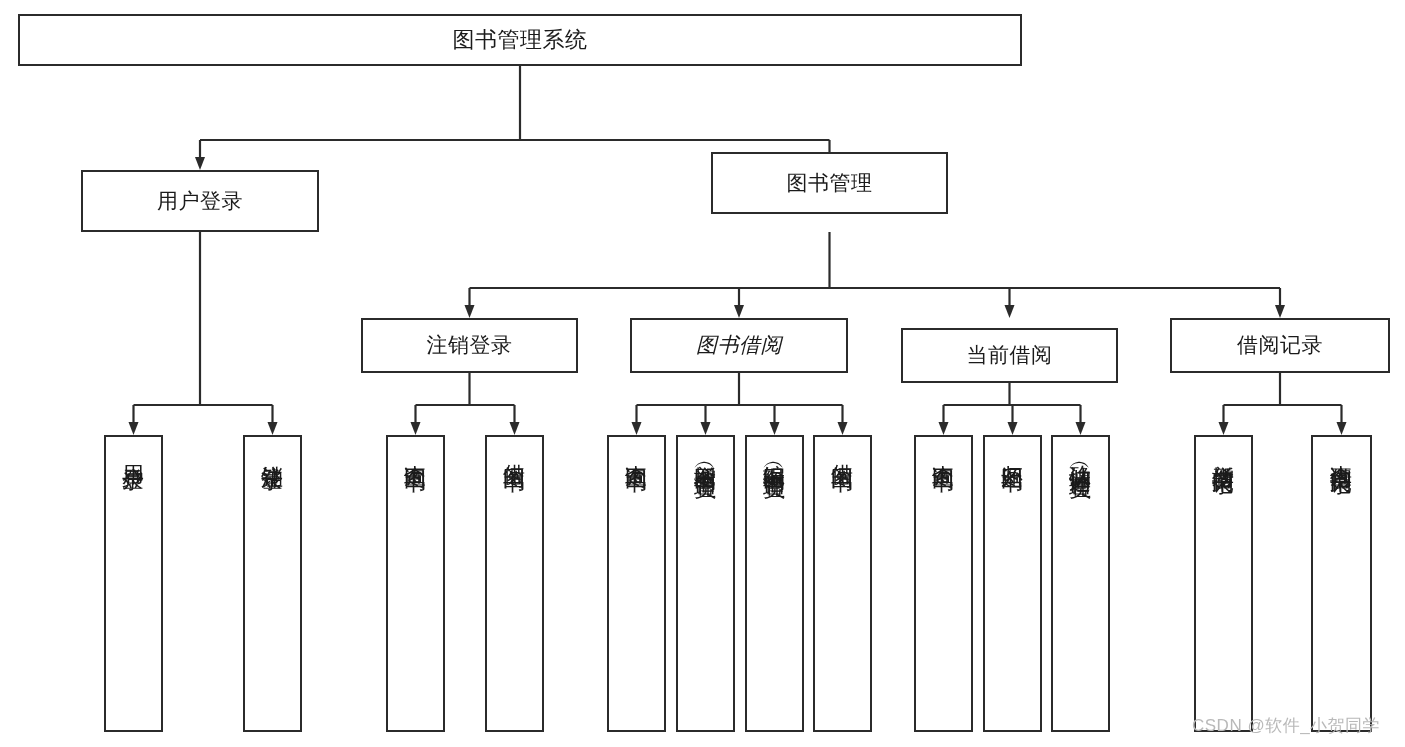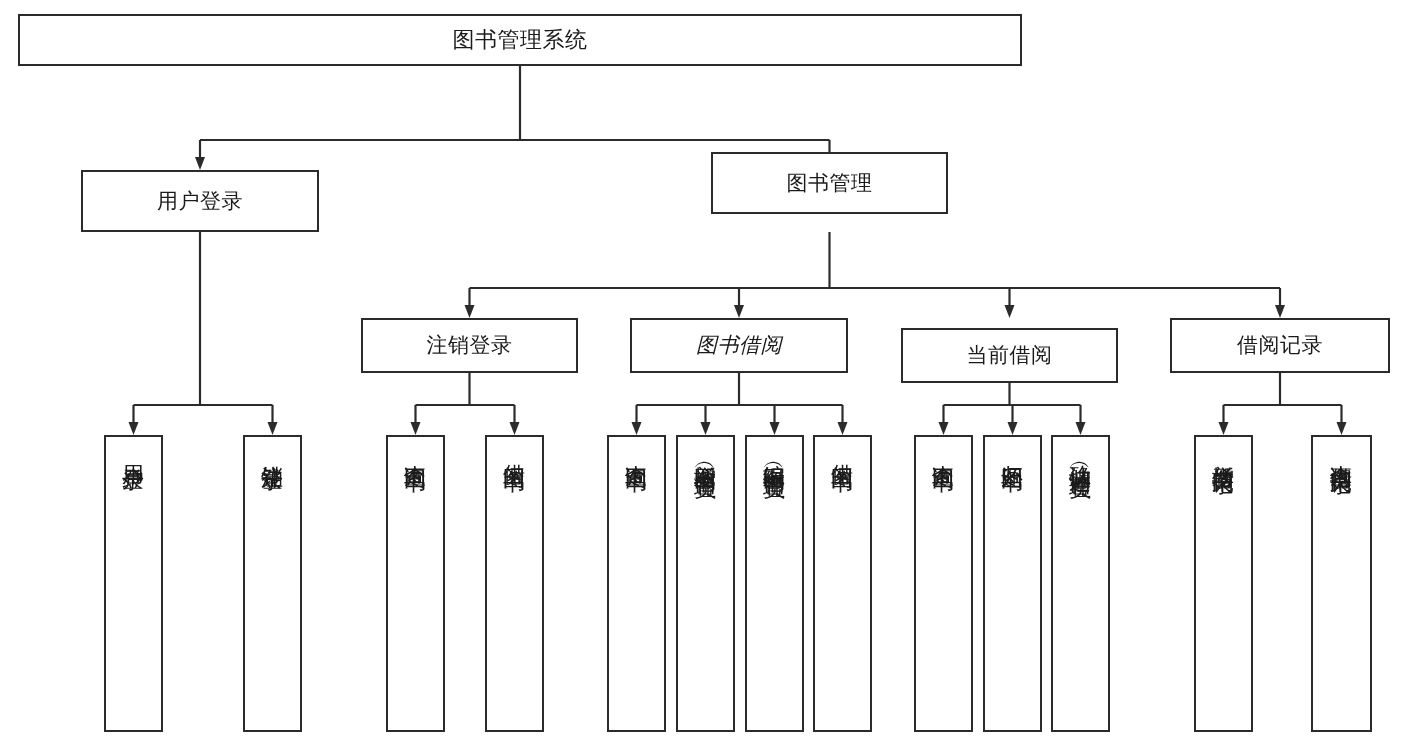--- a/index.html
+++ b/index.html
@@ -191,13 +191,14 @@
       <div class="node vertical" style="left: 1051px; top: 435px; width: 59px; height: 297px;">
         <span class="label">确认归还（管理员）</span>
       </div>
       <div class="node vertical" style="left: 1194px; top: 435px; width: 59px; height: 297px;">
         <span class="label">新增借阅记录</span>
       </div>
       <div class="node vertical" style="left: 1311px; top: 435px; width: 61px; height: 297px;">
         <span class="label">查询借阅记录</span>
       </div>
     </div>
+  <div class="watermark" style="left: 1192px; top: 714px;">CSDN @软件_小贺同学</div>
 </div>
 
 </body></html>

